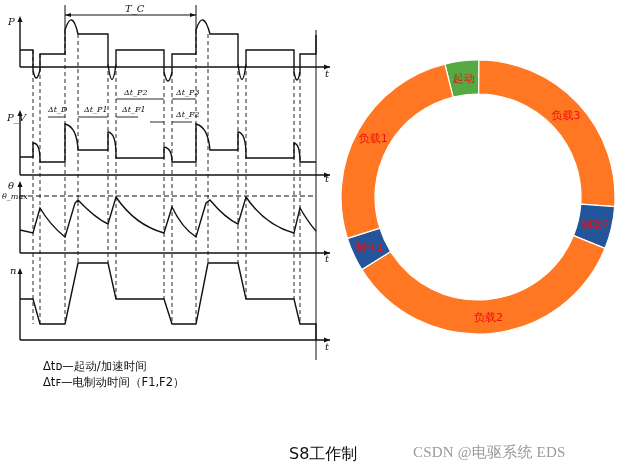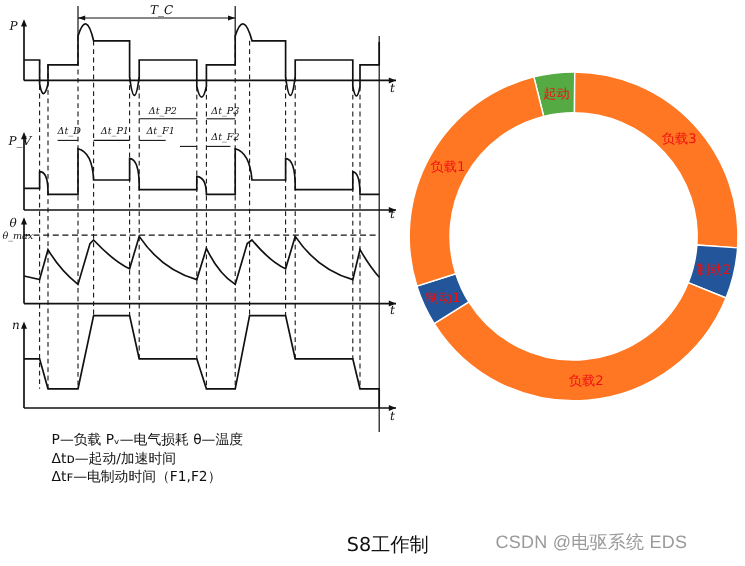--- a/index.html
+++ b/index.html
@@ -5,21 +5,21 @@
   html, body { margin: 0; padding: 0; background: #ffffff; }
   body { width: 621px; height: 472px; position: relative; overflow: hidden;
          font-family: "DejaVu Sans", sans-serif; }
   .diagram { position: absolute; left: 0; top: 0; width: 340px; height: 360px; }
   .legend { position: absolute; left: 43px; top: 359px; font-size: 11.5px; line-height: 15.5px;
             color: #111; font-family: "DejaVu Sans", sans-serif; }
   .legend div { white-space: nowrap; }
   .caption { position: absolute; left: 289px; top: 444px; font-size: 16px; color: #111;
              font-family: "DejaVu Sans", sans-serif; }
   .watermark { position: absolute; left: 413px; top: 443px; font-size: 15px; color: #9a9a9a;
-               font-family: Liberation Sans, sans-serif; letter-spacing: 0.2px; }
+               font-family: Liberation Serif, serif; letter-spacing: 0.2px; }
   .donut { position: absolute; left: 340px; top: 58px; width: 281px; height: 280px; }
   .seg-label { font-size: 11px; font-family: "DejaVu Sans", sans-serif; }
   svg text.ax { font-family: "DejaVu Serif", serif; font-style: italic; font-size: 10px; fill: #111; }
   svg text.ann { font-family: "DejaVu Serif", serif; font-style: italic; font-size: 8px; fill: #111; }
 </style>
 </head>
 <body>
 
 <svg class="diagram" viewBox="0 0 340 360" xmlns="http://www.w3.org/2000/svg">
   <g stroke="#111" fill="none" stroke-width="1.4">
@@ -97,21 +97,20 @@
 
   <text class="ann" x="48" y="112">Δt_D</text>
   <text class="ann" x="84" y="112">Δt_P1</text>
   <text class="ann" x="124" y="95">Δt_P2</text>
   <text class="ann" x="122" y="112">Δt_F1</text>
   <text class="ann" x="176" y="95">Δt_P3</text>
   <text class="ann" x="176" y="117">Δt_F2</text>
 </svg>
 
 <div class="legend">
-  <div>P—负载  Pᵥ—电气损耗  θ—温度</div>
   <div>Δtᴅ—起动/加速时间</div>
   <div>Δtꜰ—电制动时间（F1,F2）</div>
 </div>
 
 <div class="caption">S8工作制</div>
 
 <svg class="donut" id="donut" viewBox="0 0 281 280" xmlns="http://www.w3.org/2000/svg">
     <path d="M104.85670030284551,6.0694855001884775 A137,137 0 0 1 138.95643266082075,2.0033385933609225 L138.71906981069006,36.00251003734434 A103,103 0 0 0 113.08204475323421,39.05954019357236 Z" fill="#55AA44" stroke="#ffffff" stroke-width="1.2"></path>
     <text x="123.79152380321987" y="23.84413902721556" text-anchor="middle" class="seg-label" fill="#EE1111">起动</text>
     <path d="M138.95643266082075,2.0033385933609225 A137,137 0 0 1 274.66627488559595,148.5566369029452 L240.7490971767619,146.18491679564494 A103,103 0 0 0 138.71906981069006,36.00251003734434 Z" fill="#FF7722" stroke="#ffffff" stroke-width="1.2"></path>

